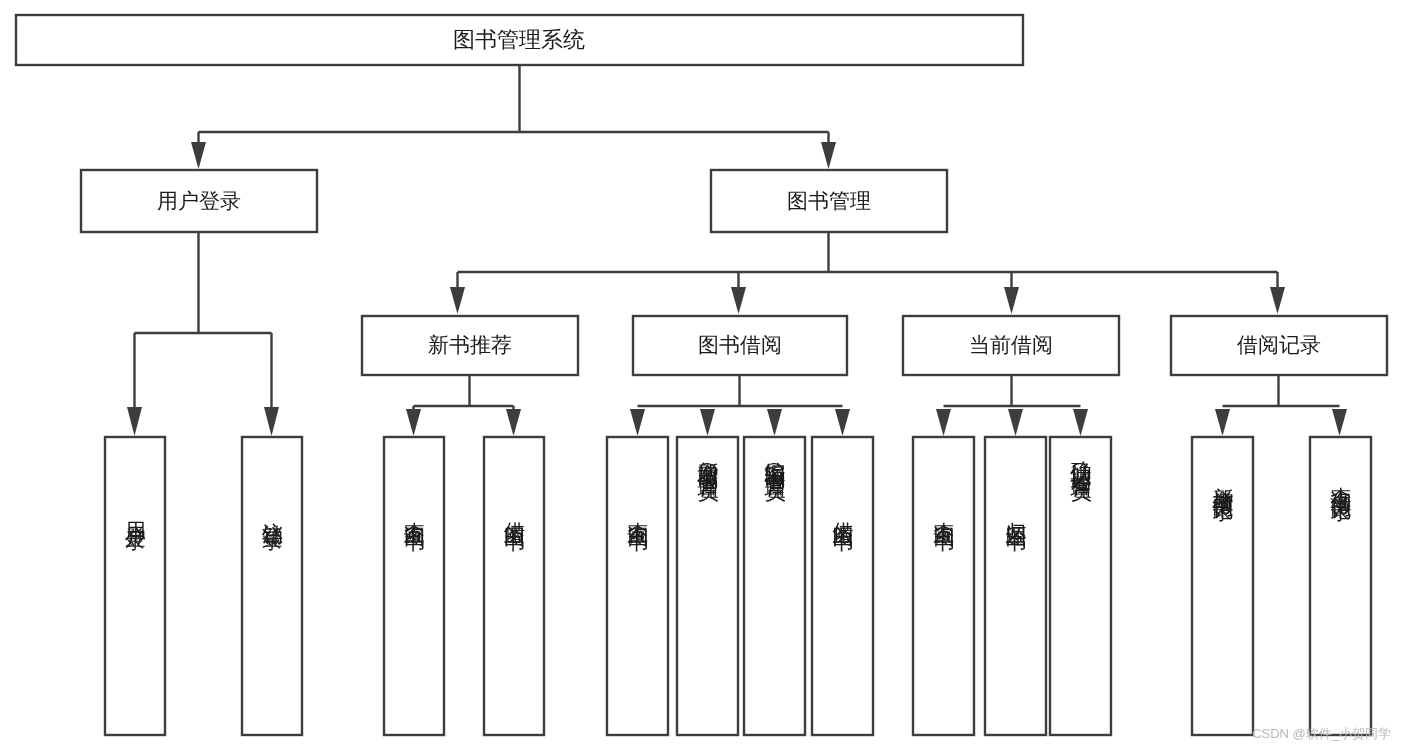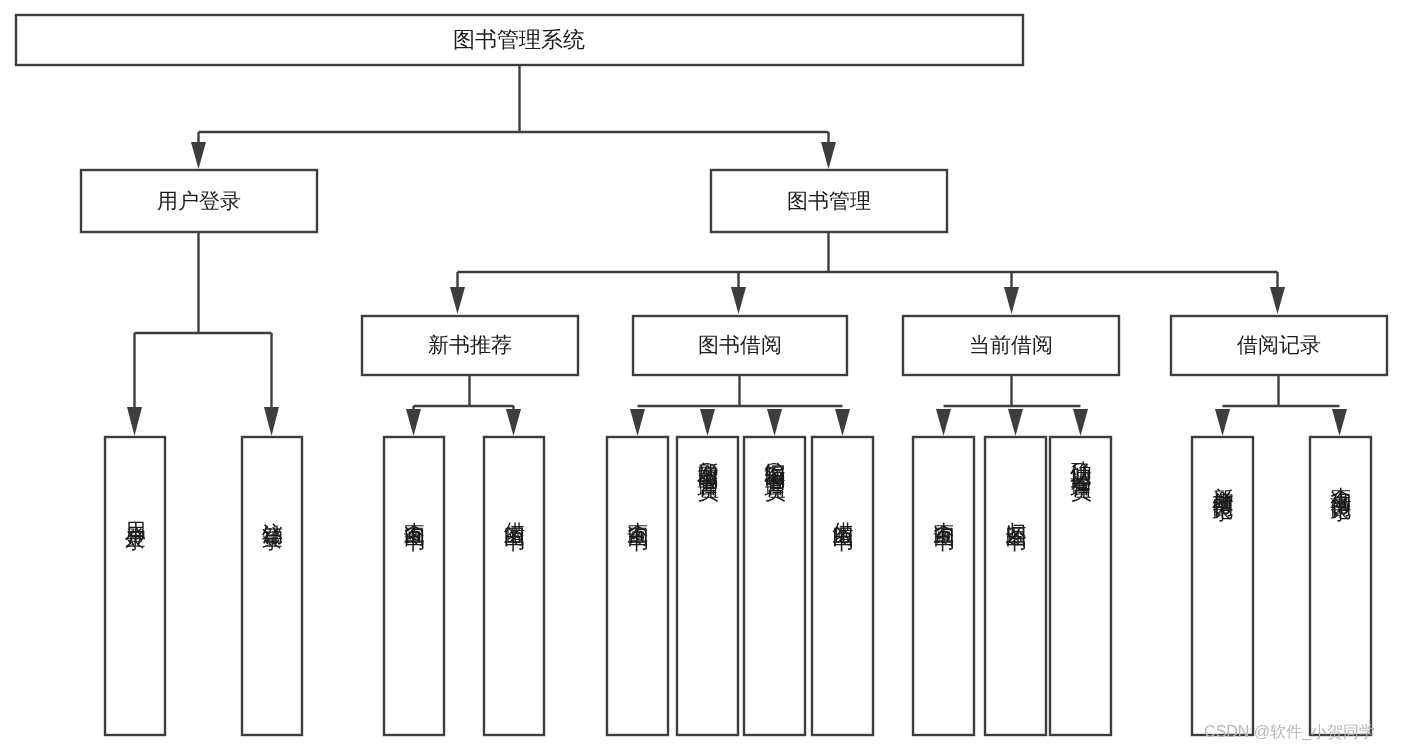--- a/index.html
+++ b/index.html
@@ -33,24 +33,24 @@
     text-orientation:upright;
     font-family:"Liberation Sans","DejaVu Sans",sans-serif;
     font-size:21px;
     line-height:1.18;
     letter-spacing:3px;
     color:#1b1b1b;
     white-space:nowrap;
   }
   .watermark{
     position:absolute;
-    right:24px;
+    right:8px;
     bottom:4px;
     font-family:"Liberation Sans","DejaVu Sans",sans-serif;
-    font-size:16px;
+    font-size:13px;
     color:#b8b8b8;
     white-space:nowrap;
     user-select:none;
   }
 </style>
 </head>
 <body>
 
 <div id="diagram-root">
 

